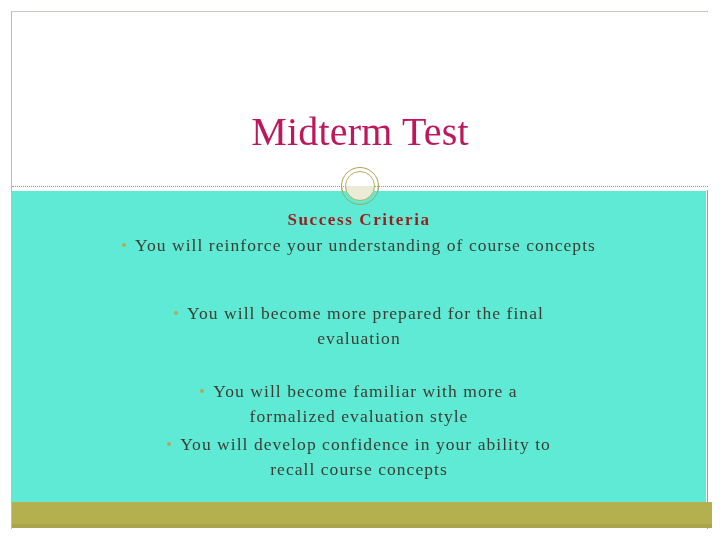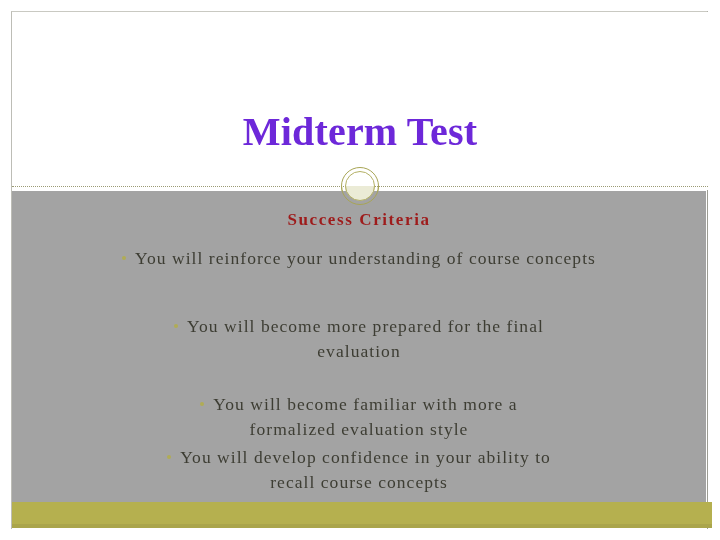--- a/index.html
+++ b/index.html
@@ -46,24 +46,24 @@
     height: 178px;
     background: #ffffff;
   }
 
   .slide-title {
     position: absolute;
     left: 0;
     top: 97px;
     width: 696px;
     text-align: center;
-    color: #6d28d9;
+    color: #be185d;
     font-size: 40px;
     line-height: 46px;
-    font-weight: 700;
+    font-weight: 400;
     letter-spacing: 0.2px;
     font-family: "Liberation Serif", "DejaVu Serif", serif;
     white-space: nowrap;
   }
 
   
   .divider {
     position: absolute;
     left: 12px;
     top: 186px;
@@ -108,21 +108,21 @@
     background: #ffffff;
   }
 
   
   .body-panel {
     position: absolute;
     left: 12px;
     top: 191px;
     width: 694px;
     height: 311px;
-    background: #a3a3a3;
+    background: #5eead4;
     border-bottom: 1px solid #f3f3e4;
   }
   
   .ornament-lower {
     position: absolute;
     left: 341px;
     top: 186px;
     width: 38px;
     height: 20px;
     overflow: hidden;
@@ -188,21 +188,21 @@
     vertical-align: middle;
     margin-right: 9px;
     position: relative;
     top: -2px;
   }
   .bullet-item .btext {
     display: inline;
   }
 
   
-  .w1 { width: 600px; margin-top: 13px; }
+  .w1 { width: 600px; }
   .w2 { width: 450px; margin-top: 43px; }
   .w3 { width: 400px; margin-top: 28px; }
   .w4 { width: 430px; }
 
   
   .footer-bar {
     position: absolute;
     left: 12px;
     top: 502px;
     width: 700px;

